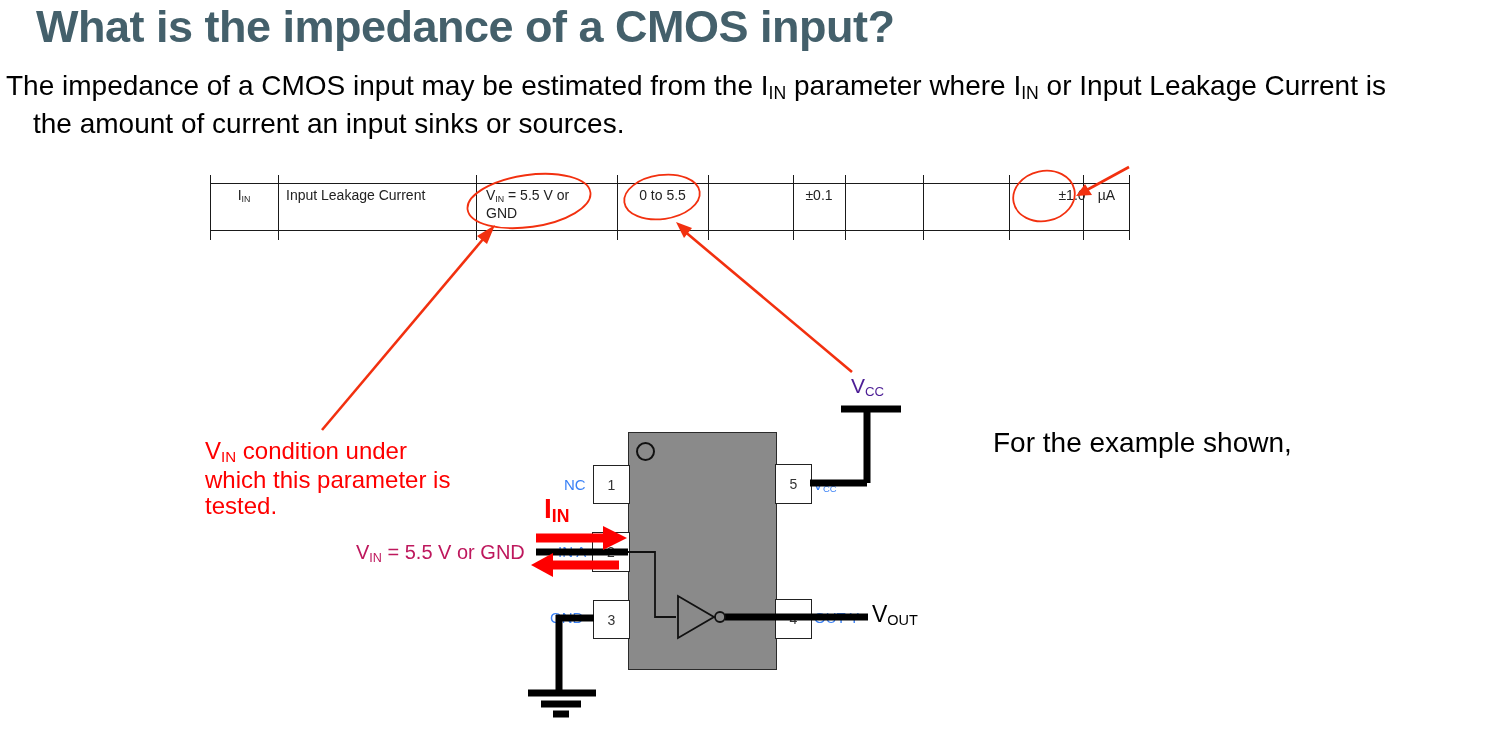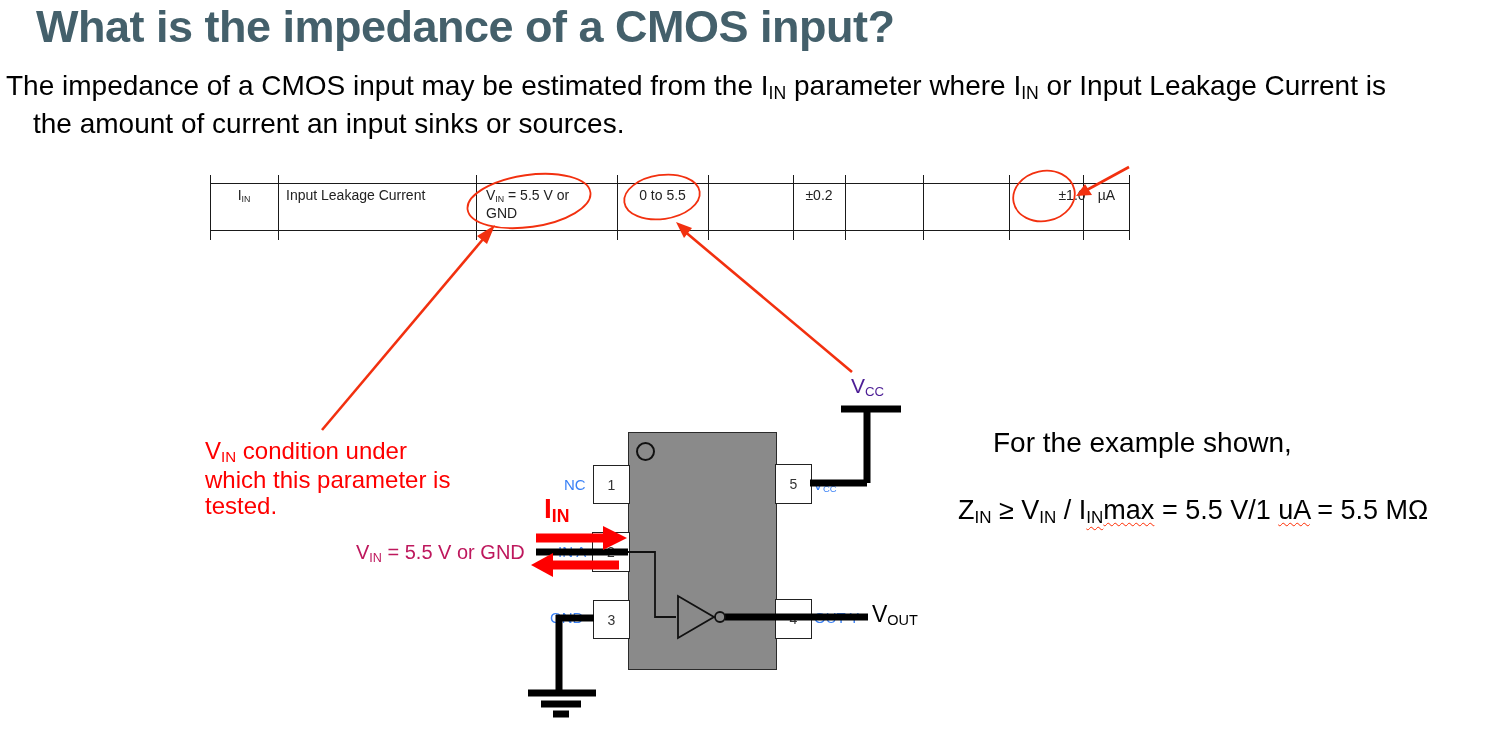--- a/index.html
+++ b/index.html
@@ -80,21 +80,21 @@
 
     <div class="cell ctr" style="left:0;width:68px;">
       <span>I</span><span class="sb">IN</span>
     </div>
     <div class="cell" style="left:76px;">Input Leakage Current</div>
     <div class="cell" style="left:276px;">
       <div><span>V</span><span class="sb">IN</span><span> = 5.5 V or</span></div>
       <div>GND</div>
     </div>
     <div class="cell ctr" style="left:407px;width:91px;">0 to 5.5</div>
-    <div class="cell ctr" style="left:583px;width:52px;">±0.2</div>
+    <div class="cell ctr" style="left:583px;width:52px;">±0.1</div>
     <div class="cell ctr" style="left:825px;width:74px;">±1.0</div>
     <div class="cell ctr" style="left:873px;width:47px;">µA</div>
   </div>
 
   <div class="abs vinco nowrap">
     <div><span>V</span><span class="sb">IN</span><span> condition under</span></div>
     <div>which this parameter is</div>
     <div>tested.</div>
   </div>
 
@@ -124,23 +124,20 @@
   </div>
 
   <div class="abs vcctop nowrap">
     <span>V</span><span class="sb">CC</span>
   </div>
   <div class="abs voutlbl nowrap">
     <span>V</span><span class="sb">OUT</span>
   </div>
 
   <div class="abs lead nowrap">For the example shown,</div>
-  <div class="abs formula nowrap">
-    <span>Z</span><span class="sb">IN</span><span> ≥ V</span><span class="sb">IN</span><span> / I</span><span class="sb sq">IN</span><span class="sq">max</span><span> = 5.5 V/1 </span><span class="sq">uA</span><span> = 5.5 MΩ</span>
-  </div>
 
   <svg class="overlay" width="1507" height="739" viewBox="0 0 1507 739">
 
     <path d="M841 409 H901 M867 409 V483 M810 483 H867" stroke="#000" stroke-width="7" fill="none"></path>
     <path d="M536 552 H628" stroke="#000" stroke-width="7" fill="none"></path>
     <path d="M725 617 H868" stroke="#000" stroke-width="7" fill="none"></path>
     <path d="M556 618 H594 M559 615 V692" stroke="#000" stroke-width="7" fill="none"></path>
     <path d="M528 693 H596 M541 704 H581 M553 714 H569" stroke="#000" stroke-width="7" fill="none"></path>
 
     <path d="M628 552 H655 V617 H676" stroke="#111" stroke-width="1.8" fill="none"></path>

